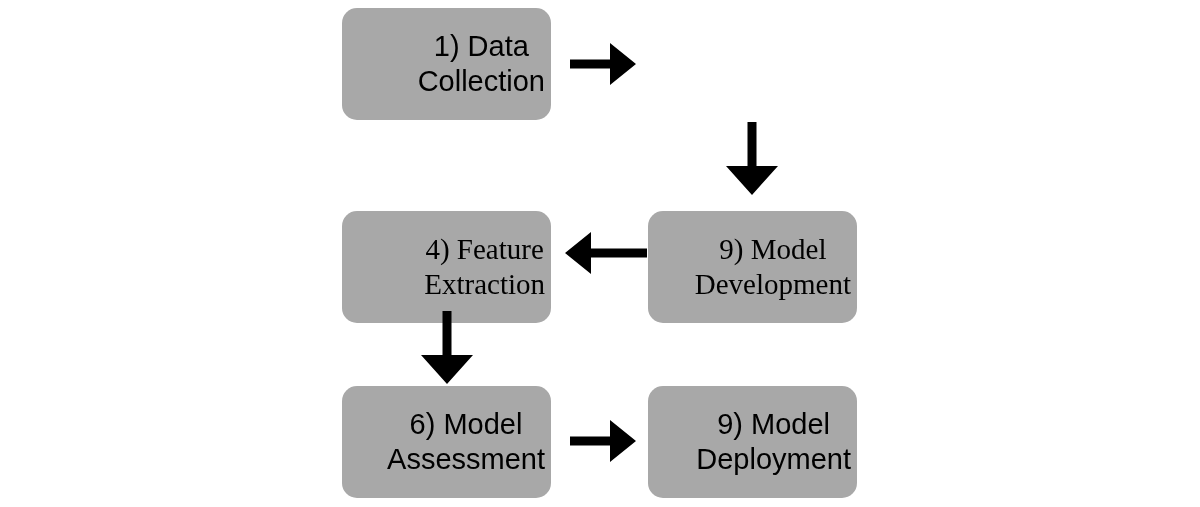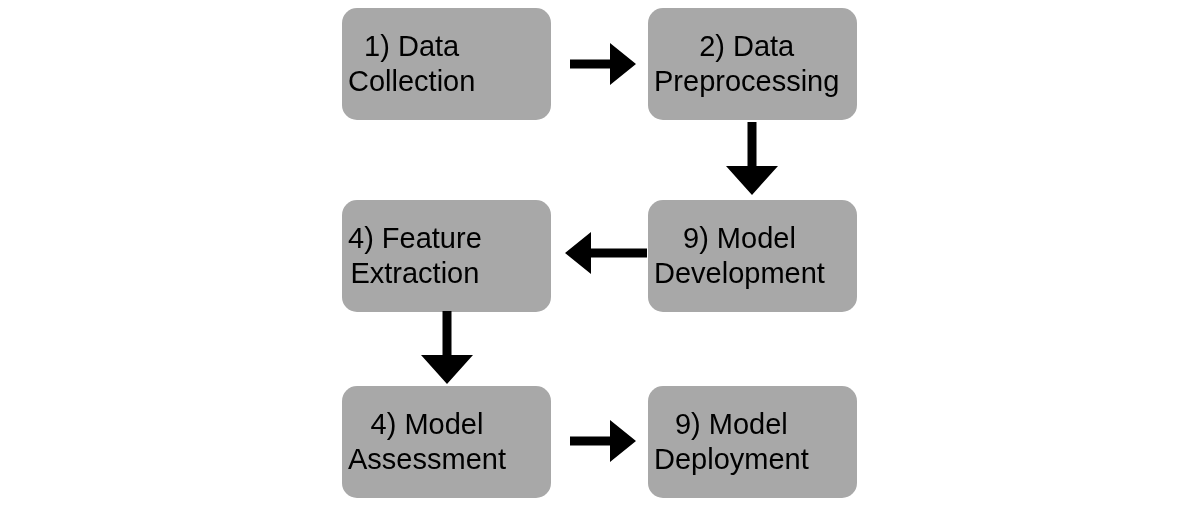--- a/index.html
+++ b/index.html
@@ -16,72 +16,68 @@
     font-family: "Liberation Sans", sans-serif;
   }
   .node {
     position: absolute;
     width: 209px;
     height: 112px;
     background: #a8a8a8;
     border-radius: 15px;
     display: flex;
     align-items: center;
-    justify-content: flex-start;
+    justify-content: flex-end;
     text-align: center;
     box-sizing: border-box;
   }
   .node-label {
     font-size: 29px;
     line-height: 1.22;
     color: #000000;
     font-weight: 400;
     letter-spacing: 0px;
     white-space: pre-line;
     padding: 0 6px;
   }
   
   .col-left  { left: 342px; }
   .col-right { left: 648px; }
   .row-1 { top: 8px; }
-  .row-2 { top: 200px; }
+  .row-2 { top: 211px; font-family: Liberation Serif, serif; }
   .row-3 { top: 386px; }
 
   .arrow {
     position: absolute;
   }
   .arrow svg { display: block; }
 </style>
 </head>
 <body>
 
 <div id="canvas">
 
   <div class="node col-left row-1">
     <span class="node-label">1) Data
 Collection</span>
   </div>
 
-  <div class="node col-right row-1">
-    <span class="node-label">2) Data
-Preprocessing</span>
-  </div>
 
   <div class="node col-left row-2">
     <span class="node-label">4) Feature
 Extraction</span>
   </div>
 
   <div class="node col-right row-2">
     <span class="node-label">9) Model
 Development</span>
   </div>
 
   <div class="node col-left row-3">
-    <span class="node-label">4) Model
+    <span class="node-label">6) Model
 Assessment</span>
   </div>
 
   <div class="node col-right row-3">
     <span class="node-label">9) Model
 Deployment</span>
   </div>
 
   <div class="arrow" style="left:570px; top:38px;">
     <svg width="70" height="52" viewBox="0 0 70 52" aria-hidden="true">

